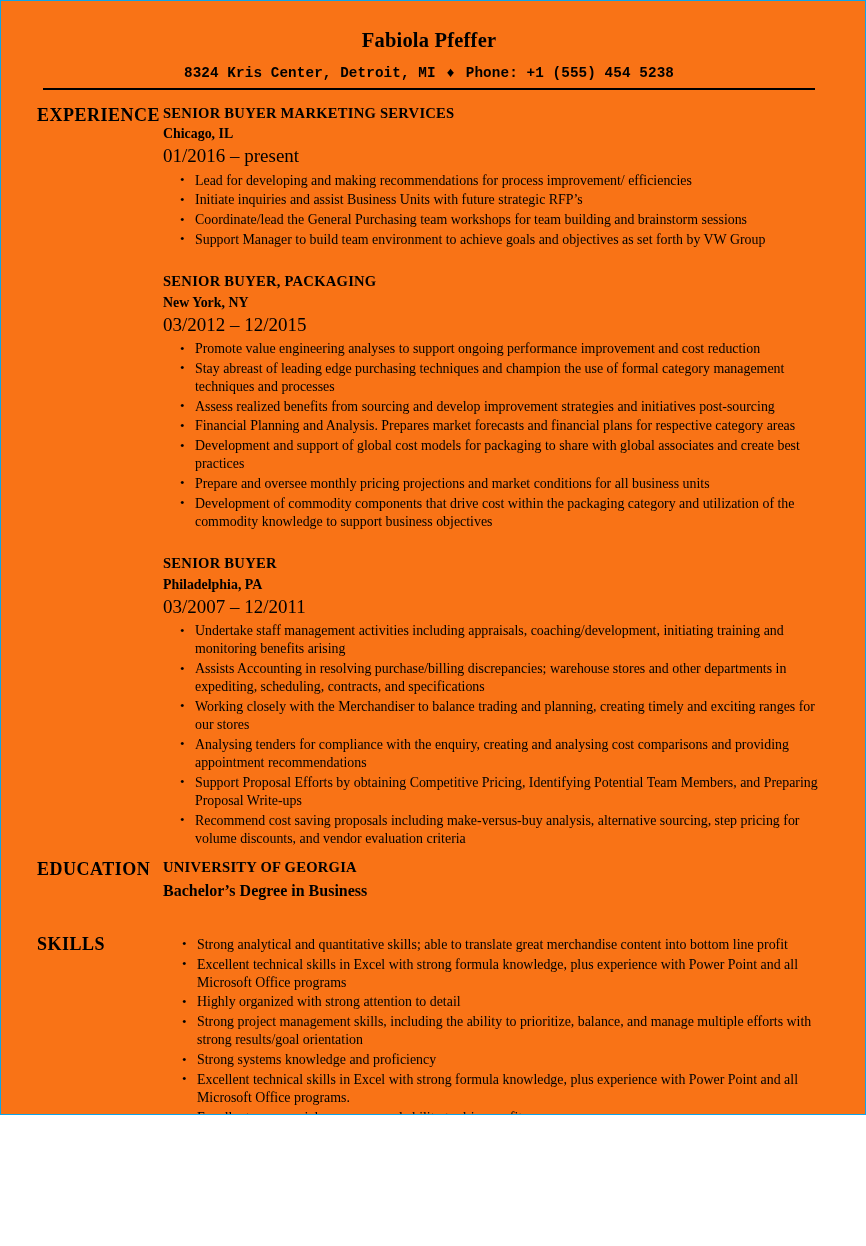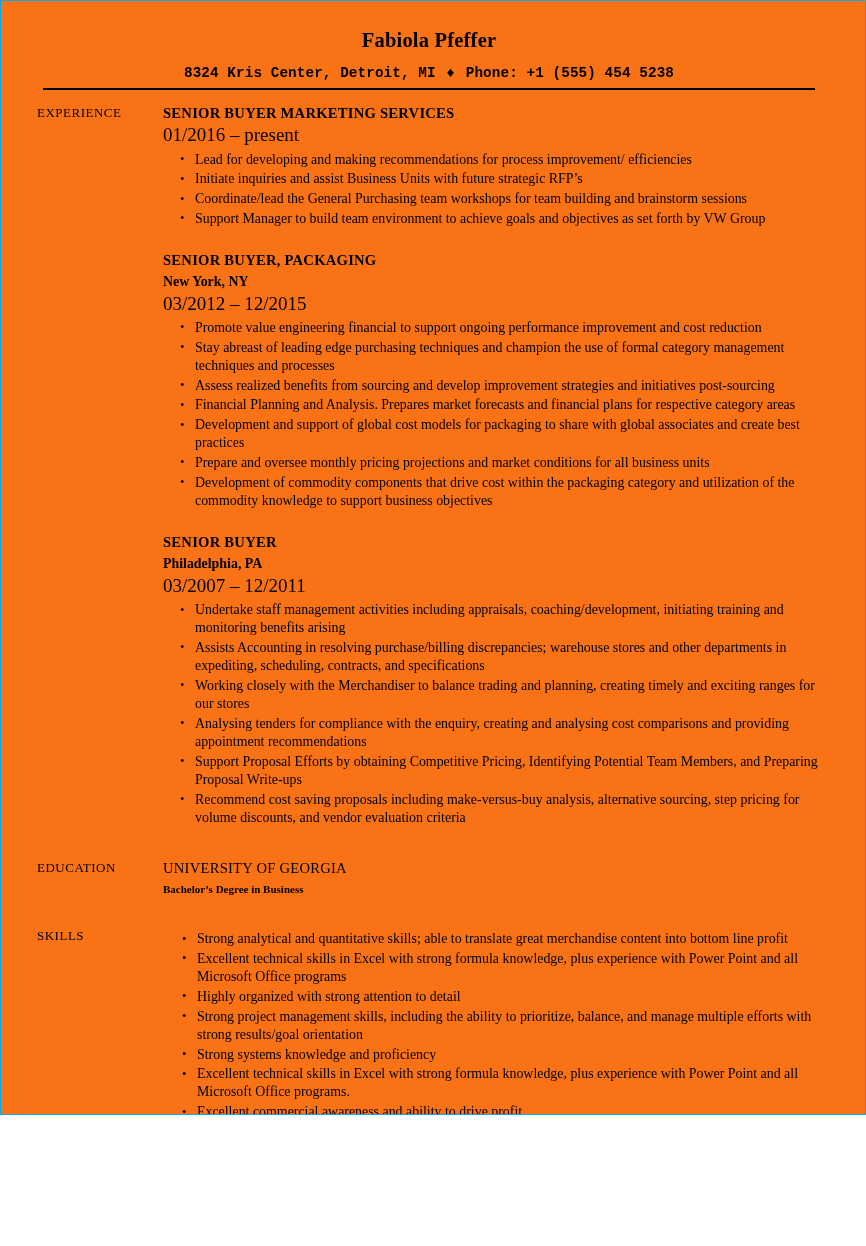--- a/index.html
+++ b/index.html
@@ -60,33 +60,33 @@
   }
 
   
   .section {
     display: flex;
     align-items: flex-start;
   }
   .section-label {
     width: 124px;
     flex: 0 0 124px;
-    font-size: 13px;
-    font-weight: normal;
+    font-size: 18px;
+    font-weight: bold;
     letter-spacing: 0.5px;
     padding-top: 1px;
   }
   .section-body {
     flex: 1 1 auto;
     min-width: 0;
     padding-left: 2px;
   }
 
   #section-experience { margin-top: 14px; }
-  #section-education  { margin-top: 32px; }
+  #section-education  { margin-top: 10px; }
   #section-skills     { margin-top: 31px; }
 
   
   .job { margin-bottom: 0; }
   .job + .job { margin-top: 23px; }
 
   .job-title {
     font-size: 14.6px;
     font-weight: bold;
     letter-spacing: 0.25px;
@@ -124,26 +124,26 @@
     position: absolute;
     left: 17px;
     top: -0.5px;
     font-size: 13px;
     line-height: 1.31;
   }
 
   
   .school-name {
     font-size: 14.6px;
-    font-weight: normal;
+    font-weight: bold;
     letter-spacing: 0.25px;
     line-height: 1.3;
   }
   .degree {
-    font-size: 11px;
+    font-size: 16px;
     font-weight: bold;
     line-height: 1.3;
     margin-top: 4px;
   }
 
   
   #skills-list > li { padding-left: 34px; }
   #skills-list > li::before { left: 19px; }
 </style>
 </head>
@@ -161,35 +161,36 @@
       </div>
       <div class="header-rule"></div>
     </div>
 
     <div class="section" id="section-experience">
       <div class="section-label">EXPERIENCE</div>
       <div class="section-body">
 
         <div class="job">
           <div class="job-title">SENIOR BUYER MARKETING SERVICES</div>
+          <div class="job-location">Chicago, IL</div>
           <div class="job-dates">01/2016 – present</div>
           <ul class="bullets">
             <li>Lead for developing and making recommendations for process improvement/ efficiencies</li>
             <li>Initiate inquiries and assist Business Units with future strategic RFP’s</li>
             <li>Coordinate/lead the General Purchasing team workshops for team building and brainstorm sessions</li>
             <li>Support Manager to build team environment to achieve goals and objectives as set forth by VW Group</li>
           </ul>
         </div>
 
         <div class="job">
           <div class="job-title">SENIOR BUYER, PACKAGING</div>
           <div class="job-location">New York, NY</div>
           <div class="job-dates">03/2012 – 12/2015</div>
           <ul class="bullets">
-            <li>Promote value engineering financial to support ongoing performance improvement and cost reduction</li>
+            <li>Promote value engineering analyses to support ongoing performance improvement and cost reduction</li>
             <li>Stay abreast of leading edge purchasing techniques and champion the use of formal category management techniques and processes</li>
             <li>Assess realized benefits from sourcing and develop improvement strategies and initiatives post-sourcing</li>
             <li>Financial Planning and Analysis. Prepares market forecasts and financial plans for respective category areas</li>
             <li>Development and support of global cost models for packaging to share with global associates and create best practices</li>
             <li>Prepare and oversee monthly pricing projections and market conditions for all business units</li>
             <li>Development of commodity components that drive cost within the packaging category and utilization of the commodity knowledge to support business objectives</li>
           </ul>
         </div>
 
         <div class="job">

